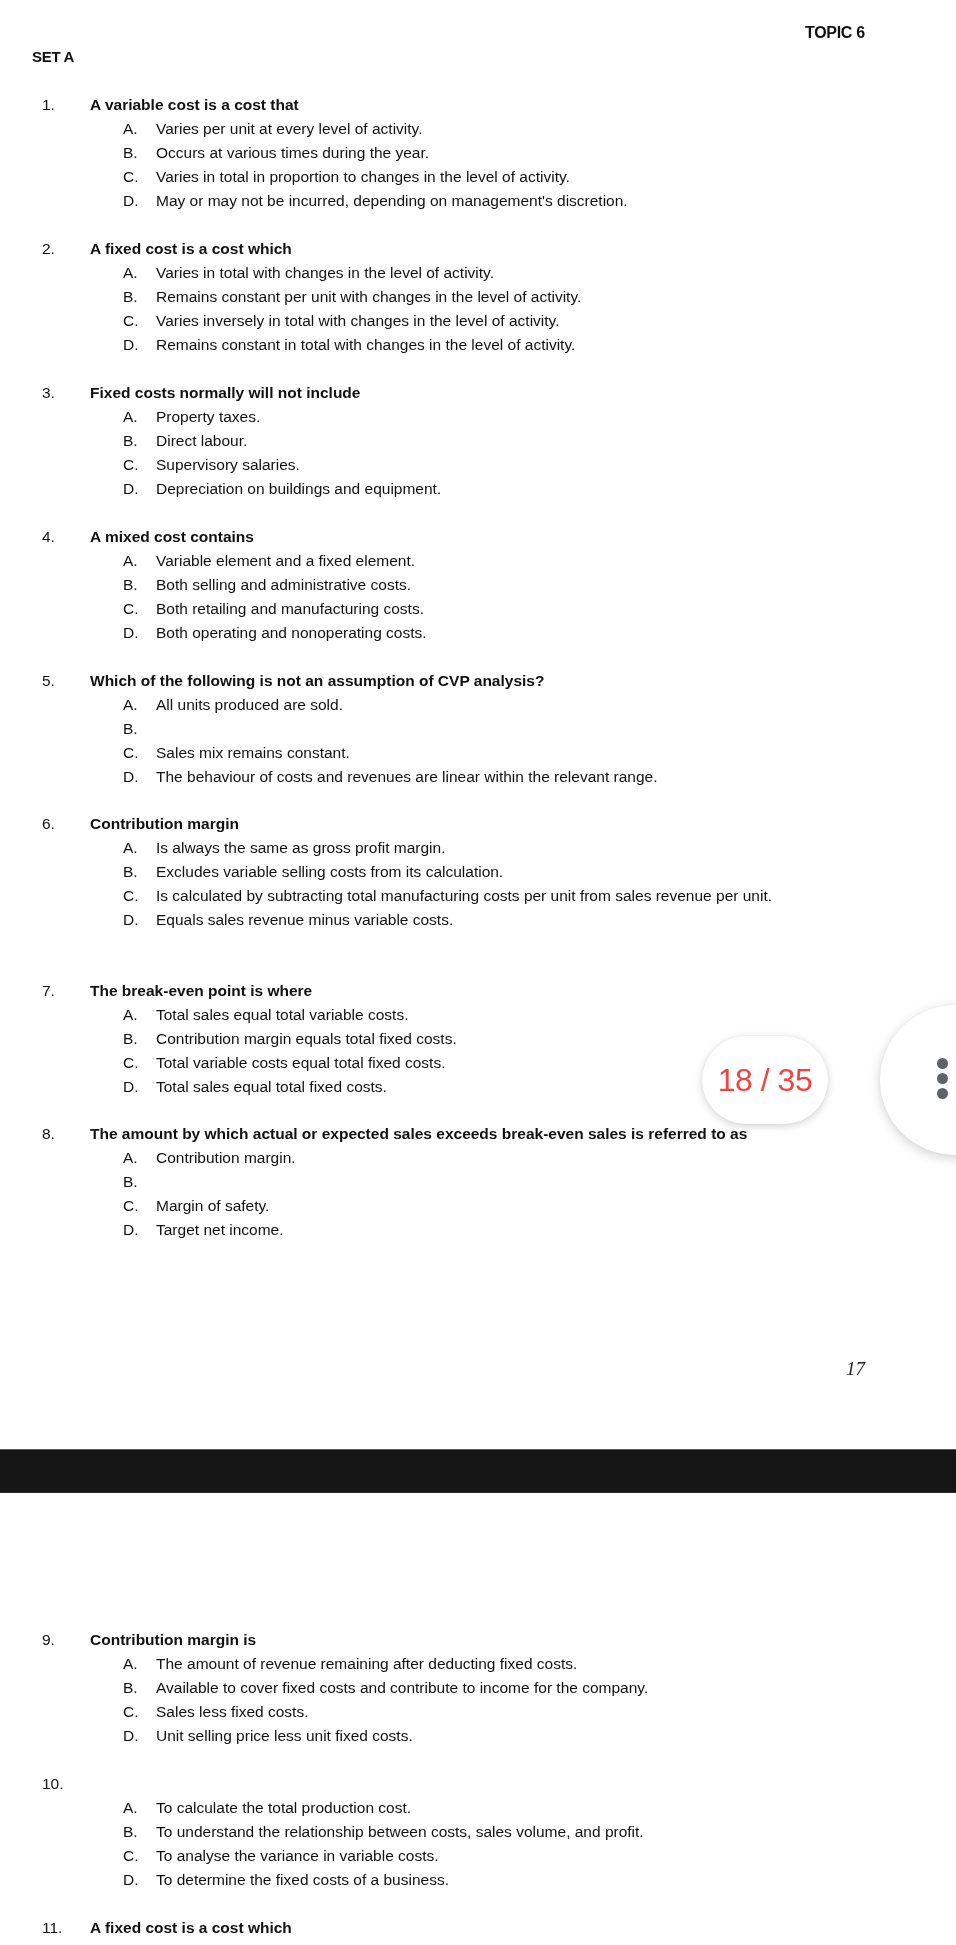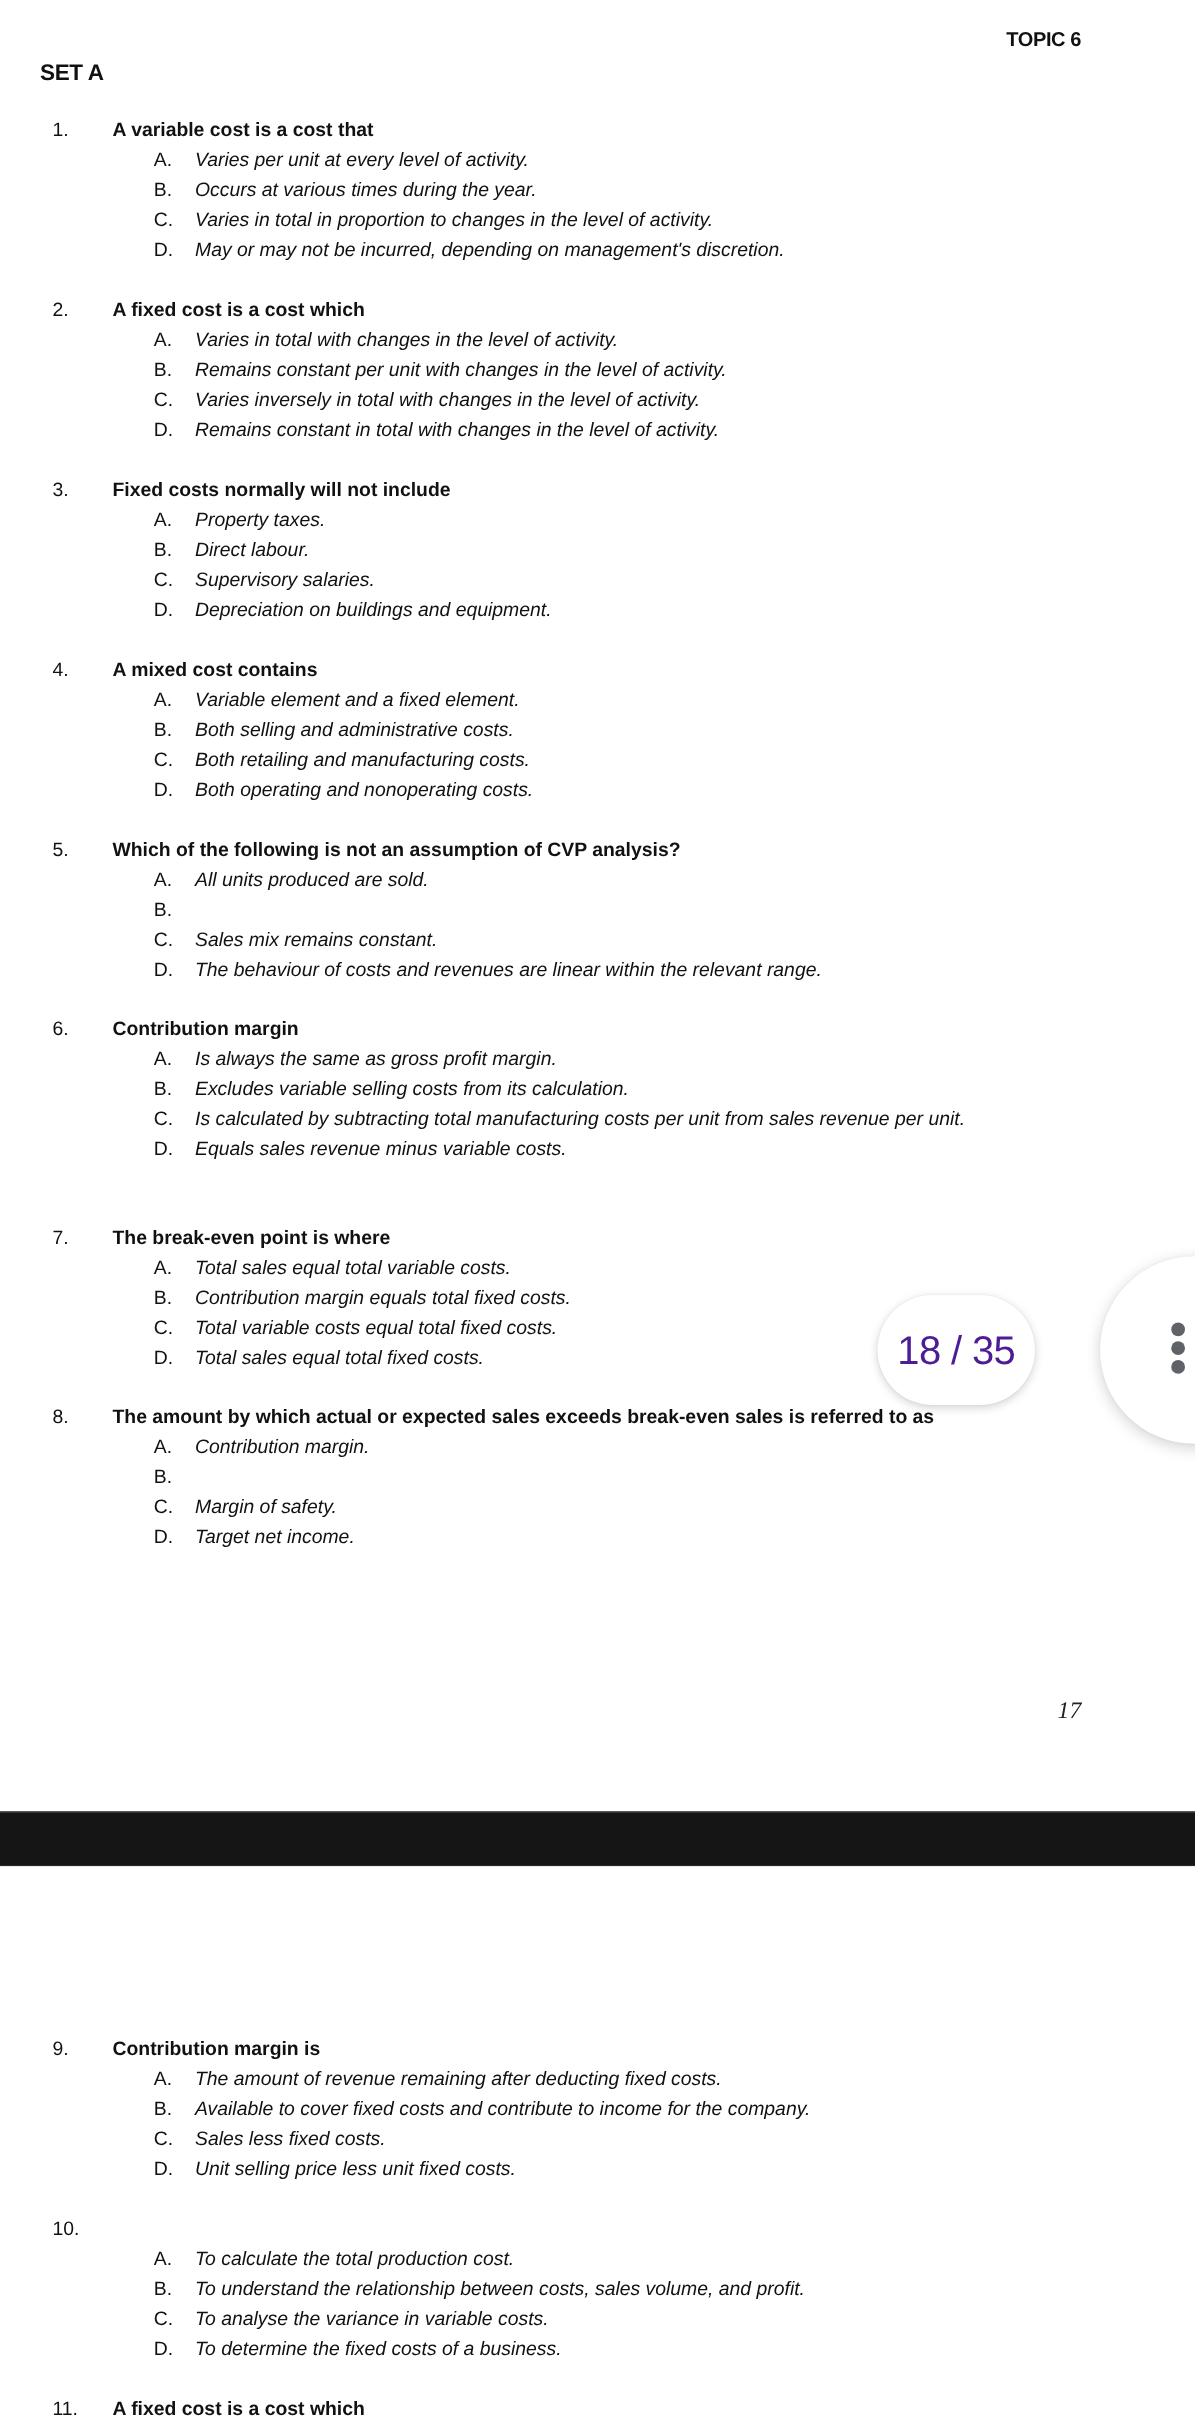--- a/index.html
+++ b/index.html
@@ -40,21 +40,21 @@
       left: 805px;
       top: 24px;
       font-size: 16px;
       font-weight: bold;
       letter-spacing: -0.3px;
     }
     .set-label {
       position: absolute;
       left: 32px;
       top: 48px;
-      font-size: 18px;
+      font-size: 15px;
       font-weight: bold;
       letter-spacing: -0.3px;
     }
 
     .question {
       position: absolute;
       left: 0;
       width: 956px;
       font-size: 15.5px;
       line-height: 24px;
@@ -81,21 +81,20 @@
     }
     .opt-letter {
       position: absolute;
       left: 123px;
       top: 0;
     }
     .opt-text {
       display: block;
       margin-left: 156px;
       width: 700px;
-      font-style: italic;
     }
     .opt-text.justify {
       text-align: justify;
       text-align-last: left;
     }
 
     .page-number {
       position: absolute;
       left: 846px;
       top: 1358px;
@@ -112,21 +111,21 @@
       width: 126px;
       height: 88px;
       border-radius: 44px;
       background: #ffffff;
       box-shadow: 0 2px 8px rgba(0,0,0,0.18), 0 0 2px rgba(0,0,0,0.06);
       display: flex;
       align-items: center;
       justify-content: center;
       font-family: "Liberation Sans", "DejaVu Sans", sans-serif;
       font-size: 32px;
-      color: #4c1d95;
+      color: #ef4444;
       letter-spacing: -0.5px;
     }
     .menu-button {
       position: absolute;
       left: 880px;
       top: 1005px;
       width: 160px;
       height: 150px;
       border-radius: 75px;
       background: #ffffff;

